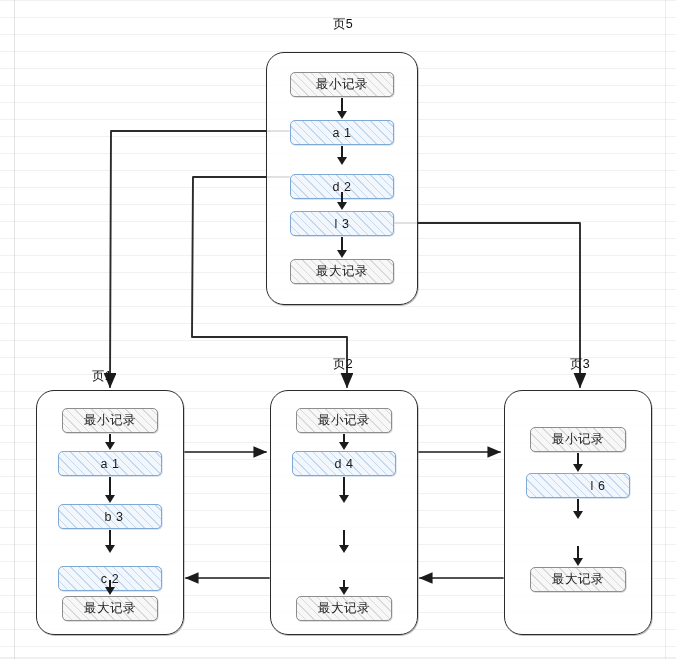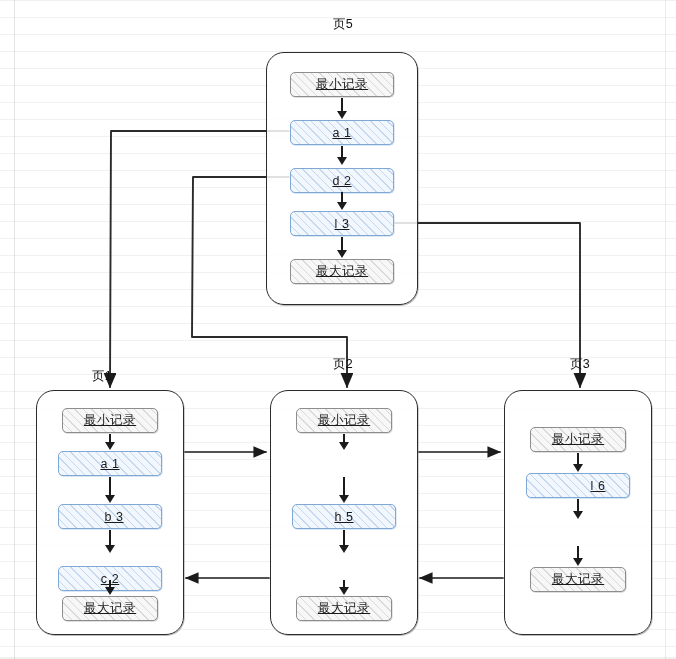--- a/index.html
+++ b/index.html
@@ -56,21 +56,20 @@
   .cell{
     position:absolute;
     box-sizing:border-box;
     height:25px;
     border-radius:5px;
     display:flex;align-items:center;justify-content:center;
     font-size:12.5px;
     color:#1a1a1a;
     letter-spacing:0.6px;
     white-space:nowrap;
-    text-decoration:underline;
   }
   .cell.gray{
     border:1.3px solid #8d8d8d;
     background-color:#f7f7f7;
     background-image:repeating-linear-gradient(45deg,
         rgba(150,150,150,0.30) 0px, rgba(150,150,150,0.30) 1px,
         rgba(0,0,0,0) 1px, rgba(0,0,0,0) 6px);
     box-shadow:0.6px 0.8px 0 rgba(120,120,120,0.32);
   }
   .cell.blue{
@@ -125,21 +124,21 @@
   <path d="M 503,578 L 420,578" fill="none" stroke="#1b1b1b" stroke-width="1.7" stroke-linecap="round" marker-end="url(#arrowhead)"></path>
 </svg>
 
 <div id="stage">
 
   <div class="page-label" style="left:333px;top:16px;">页5</div>
   <div class="page-box" style="left:266px;top:52px;width:152px;height:253px;"></div>
 
   <div class="cell gray" style="left:290px;top:72px;width:104px;">最小记录</div>
   <div class="cell blue" style="left:290px;top:120px;width:104px;">a 1</div>
-  <div class="cell blue" style="left:290px;top:168px;width:104px;">d 2</div>
+  <div class="cell blue" style="left:290px;top:174px;width:104px;">d 2</div>
   <div class="cell blue" style="left:290px;top:211px;width:104px;text-align:center;">l 3</div>
   <div class="cell gray" style="left:290px;top:259px;width:104px;">最大记录</div>
 
   <div class="vlink" style="left:341px;top:98px;height:14px;"></div>
   <div class="vlink" style="left:341px;top:146px;height:12px;"></div>
   <div class="vlink" style="left:341px;top:192px;height:11px;"></div>
   <div class="vlink" style="left:341px;top:237px;height:14px;"></div>
 
   <div class="page-label" style="left:92px;top:356px;margin-top:12px;">页1</div>
   <div class="page-box" style="left:36px;top:390px;width:148px;height:245px;"></div>
@@ -152,21 +151,21 @@
 
   <div class="vlink" style="left:109px;top:434px;height:9px;"></div>
   <div class="vlink" style="left:109px;top:477px;height:19px;"></div>
   <div class="vlink" style="left:109px;top:530px;height:16px;"></div>
   <div class="vlink" style="left:109px;top:580px;height:8px;"></div>
 
   <div class="page-label" style="left:333px;top:356px;">页2</div>
   <div class="page-box" style="left:270px;top:390px;width:148px;height:245px;"></div>
 
   <div class="cell gray" style="left:296px;top:408px;width:96px;">最小记录</div>
-  <div class="cell blue" style="left:292px;top:504px;width:104px;">h 5</div>
+  <div class="cell blue" style="left:292px;top:451px;width:104px;">d 4</div>
   <div class="cell gray" style="left:296px;top:596px;width:96px;">最大记录</div>
 
   <div class="vlink" style="left:343px;top:434px;height:9px;"></div>
   <div class="vlink" style="left:343px;top:477px;height:19px;"></div>
   <div class="vlink" style="left:343px;top:530px;height:16px;"></div>
   <div class="vlink" style="left:343px;top:580px;height:8px;"></div>
 
   <div class="page-label" style="left:570px;top:356px;">页3</div>
   <div class="page-box" style="left:504px;top:390px;width:148px;height:245px;"></div>
 

